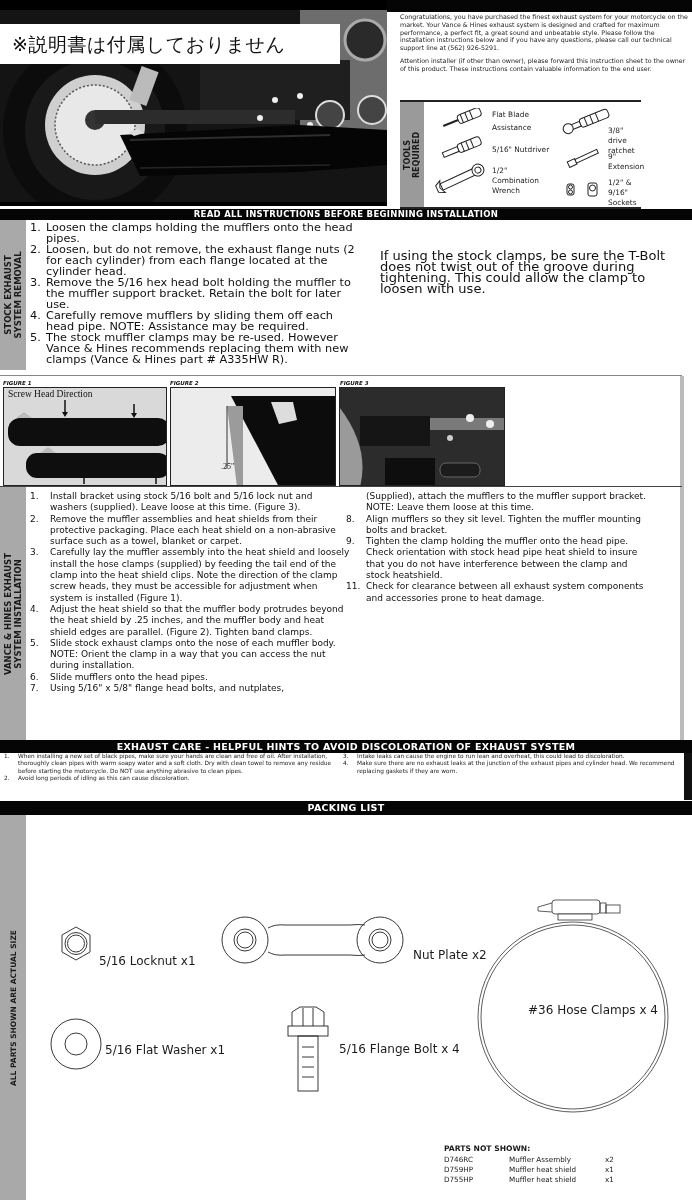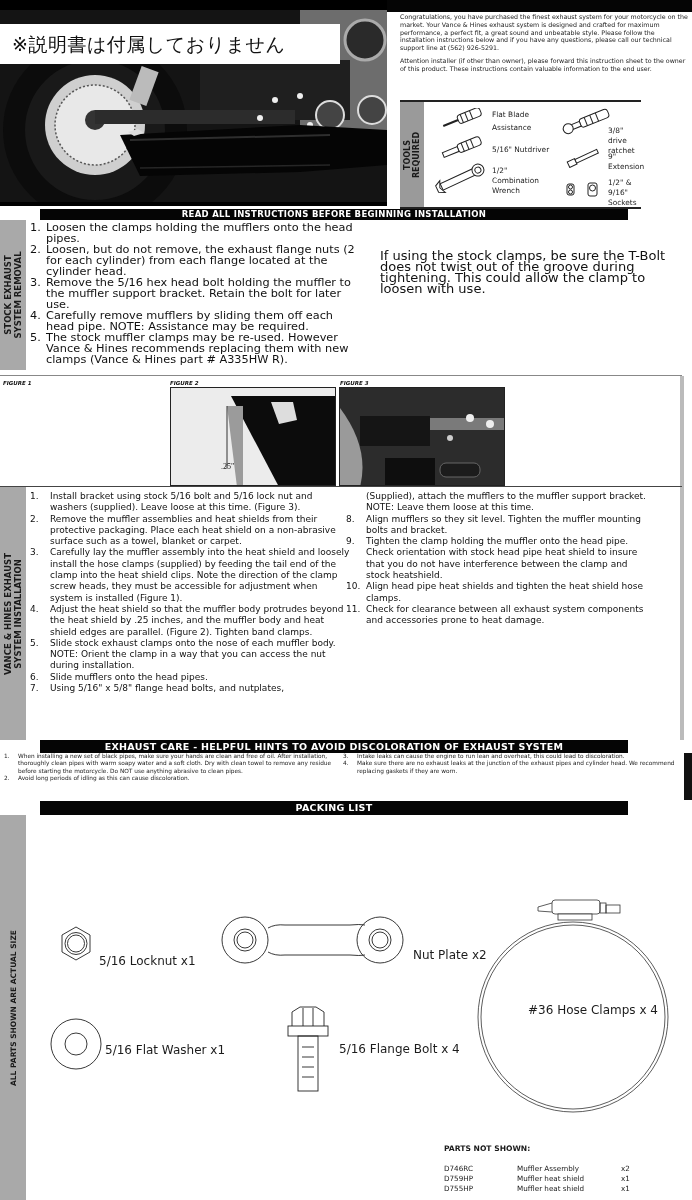--- a/index.html
+++ b/index.html
@@ -35,22 +35,22 @@
   #tools-side span {
     position: absolute; left: 50%; top: 50%;
     transform: translate(-50%,-50%) rotate(-90deg);
     font-weight: bold; font-size: 8px; line-height: 9px; color: #1a1a1a; white-space: nowrap; text-align: center;
   }
   .tool { position: absolute; font-size: 7.4px; line-height: 10px; color: #1c1c1c; }
   .tool-ico { position: absolute; }
 
   
   .hdr {
-    position: absolute; left: 0; width: 588px; background: #050505; color: #fff;
-    font-weight: bold; text-align: center; letter-spacing: 0.3px; margin-left: 40px;
+    position: absolute; left: 0; width: 692px; background: #050505; color: #fff;
+    font-weight: bold; text-align: center; letter-spacing: 0.3px;
   }
   .sidetab {
     position: absolute; left: 0; width: 26px; background: #a9a9a9;
   }
   .sidetab span {
     position: absolute; left: 50%; top: 50%;
     transform: translate(-50%,-50%) rotate(-90deg);
     font-weight: bold; color: #1a1a1a; white-space: nowrap; text-align: center;
   }
 
@@ -71,22 +71,22 @@
   .ol .n { width: 20px; flex: none; }
 
   
   .care { font-size: 5.8px; line-height: 7.4px; color: #222; }
   .care li { list-style: none; display: flex; }
   .care .n { width: 14px; flex: none; }
 
   
   .part-lbl { position: absolute; font-size: 12px; color: #1c1c1c; white-space: nowrap; }
   #pns { left: 444px; top: 1144px; font-size: 7.2px; line-height: 10px; color: #1a1a1a; }
-  #pns .title { font-weight: bold; font-size: 7.6px; margin-bottom: 10px; }
-  #pns .row { display: flex; gap: 8px; }
+  #pns .title { font-weight: bold; font-size: 7.6px; margin-bottom: 1px; }
+  #pns .row { display: flex; }
   #pns .c1 { width: 65px; } #pns .c2 { width: 96px; } #pns .c3 { width: 20px; }
 </style>
 </head>
 <body>
 
 <div id="hero" class="abs">
   <svg width="387" height="206" viewBox="0 0 387 206">
     <rect x="0" y="0" width="387" height="206" fill="#141414"></rect>
     <rect x="0" y="0" width="387" height="10" fill="#000"></rect>
 
@@ -238,20 +238,36 @@
     </li>
   <li>
       <span class="n">5.</span>
       <span>The stock muffler clamps may be re-used. However Vance &amp; Hines recommends replacing them with new clamps (Vance &amp; Hines part # A335HW R).</span>
     </li>
 </ol>
 <div id="removal-note" class="abs">If using the stock clamps, be sure the T-Bolt does not twist out of the groove during tightening. This could allow the clamp to loosen with use.</div>
 
 <div class="abs" style="left:0;top:375px;width:682px;height:111px;border-top:1px solid #888;">
   <div class="figlbl" style="left:3px;top:4px">FIGURE 1</div>
+  <div class="fig" style="left:3px;top:11px;width:164px;height:99px;background:#d9d9d9">
+    <div style="position:absolute;left:4px;top:1px;font-family:'Liberation Serif',serif;font-size:9.5px;color:#111">Screw Head Direction</div>
+    <svg width="164" height="99" style="position:absolute;left:0;top:0">
+      <rect x="4" y="30" width="162" height="28" rx="12" fill="#0e0e0e"></rect>
+      <rect x="22" y="65" width="144" height="25" rx="11" fill="#0e0e0e"></rect>
+      <path d="M12 30 l8 -6 l8 6 z" fill="#bbb"></path>
+        <path d="M36 65 l8 -6 l8 6 z" fill="#bbb"></path>
+      <g stroke="#111" stroke-width="1.5">
+          <line x1="61" y1="12" x2="61" y2="26"></line>
+          <line x1="130" y1="16" x2="130" y2="28"></line>
+          <line x1="80" y1="96" x2="80" y2="84"></line>
+          <line x1="152" y1="96" x2="152" y2="84"></line>
+        </g>
+      <path d="M58 24 l3 5 l3 -5z M127 25 l3 5 l3 -5z M77 86 l3 -5 l3 5z M149 86 l3 -5 l3 5z" fill="#111"></path>
+    </svg>
+  </div>
   <div class="figlbl" style="left:170px;top:4px">FIGURE 2</div>
   <div class="fig" style="left:170px;top:11px;width:166px;height:99px;background:#ececec">
     <svg width="166" height="99" style="position:absolute;left:0;top:0">
       <path d="M60 8 L166 8 L166 99 L108 99 Z" fill="#0c0c0c"></path>
       <path d="M56 18 L72 18 L72 99 L66 99 Z" fill="#9b9b9b"></path>
       <path d="M100 14 l22 0 l4 18 l-18 4z" fill="#ddd"></path>
       <line x1="56" y1="18" x2="56" y2="80" stroke="#333"></line>
     </svg>
     <div style="position:absolute;left:50px;top:74px;font-family:'Liberation Serif',serif;font-size:8px">.25"</div>
   </div>
@@ -316,24 +332,20 @@
     </li>
   <li>
       <span class="n">8.</span>
       <span>Align mufflers so they sit level. Tighten the muffler mounting bolts and bracket.</span>
     </li>
   <li>
       <span class="n">9.</span>
       <span>Tighten the clamp holding the muffler onto the head pipe. Check orientation with stock head pipe heat shield to insure that you do not have interference between the clamp and stock heatshield.</span>
     </li>
   <li>
-      <span class="n">10.</span>
-      <span>Align head pipe heat shields and tighten the heat shield hose clamps.</span>
-    </li>
-  <li>
       <span class="n">11.</span>
       <span>Check for clearance between all exhaust system components and accessories prone to heat damage.</span>
     </li>
 </ol>
 <div class="abs" style="left:680px;top:487px;width:4px;height:253px;background:#bbb"></div>
 
 <div class="hdr" style="top:740px;height:13px;font-size:9.5px;line-height:13px;">EXHAUST CARE - HELPFUL HINTS TO AVOID DISCOLORATION OF EXHAUST SYSTEM</div>
 <ol class="abs care" style="left:4px;top:753px;width:330px;">
   <li>
       <span class="n">1.</span>

